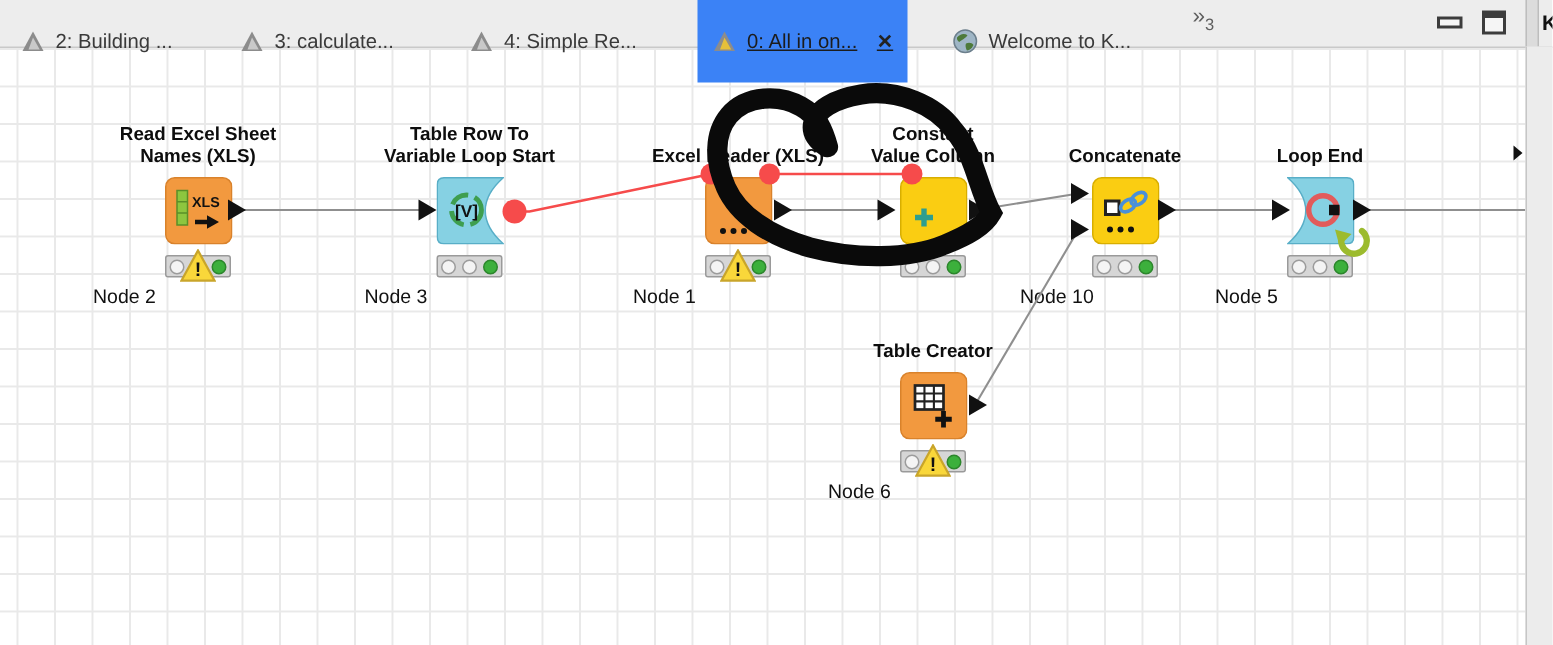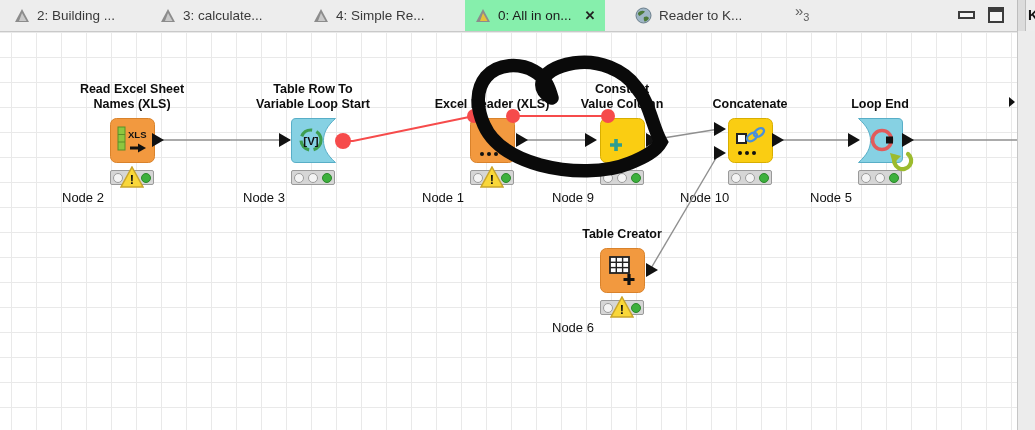--- a/index.html
+++ b/index.html
@@ -8,24 +8,24 @@
     font-family:"Liberation Sans",sans-serif;position:relative;
     -webkit-font-smoothing:antialiased;
   }
   
   .tabbar{
     position:absolute;left:0;top:0;width:1035px;height:31px;
     background:#ededed;border-bottom:1px solid #c9c9c9;z-index:40;
   }
   .tab{
     position:absolute;top:0;height:31px;display:flex;align-items:center;
-    gap:7px;padding:0 10px;font-size:13.5px;color:#3a3a3a;cursor:default;
+    gap:7px;padding:12px 10px;font-size:13.5px;color:#3a3a3a;cursor:default;
     white-space:nowrap;
   }
-  .tab.active{background:#86efac;color:#1c1c1c;}
+  .tab.active{background:#3b82f6;color:#1c1c1c;text-decoration:underline;}
   .tri-icon{width:16px;height:15px;flex:0 0 auto;}
   .globe-icon{width:17px;height:17px;flex:0 0 auto;}
   .close-x{font-weight:700;font-size:13px;color:#222;margin-left:6px;}
   .overflow{position:absolute;left:795px;top:2px;color:#5f5f5f;font-size:15px;}
   .overflow .cnt{font-size:11px;position:relative;top:5px;left:0px;}
   .winbtn{position:absolute;box-sizing:border-box;background:#f5f5f5;}
   .min-btn{left:958px;top:11px;width:17px;height:8px;border:2px solid #3c3c3c;}
   .max-btn{left:988px;top:7px;width:16px;height:16px;border:2px solid #3c3c3c;border-top:5px solid #3c3c3c;}
   .splitter{position:absolute;left:1017px;top:0;width:7px;height:31px;background:#dcdcdc;border-left:1px solid #bdbdbd;border-right:1px solid #bdbdbd;}
   .k-partial{position:absolute;left:1028px;top:7px;font-size:14px;font-weight:700;color:#111;}
@@ -98,21 +98,21 @@
     <span>0: All in on...</span>
     <span class="close-x">✕</span>
   </div>
 
   <div class="tab" style="left:625px">
     <svg class="globe-icon" viewBox="0 0 17 17">
       <circle cx="8.5" cy="8.5" r="7.5" fill="#9fb6c6" stroke="#6c7f8c" stroke-width="1"></circle>
       <path d="M3 6 C5 3.5 8 3 10 4.5 C9 6.5 6 7.5 4.5 9 C3.2 8.2 2.8 7 3 6 Z" fill="#4d7a3a"></path>
       <path d="M9 10 C11 9 13 9.5 14 11 C13 13.5 10.5 15 9.5 14.5 C8.8 13 8.4 11.4 9 10 Z" fill="#4d7a3a"></path>
     </svg>
-    <span>Reader to K...</span>
+    <span>Welcome to K...</span>
   </div>
 
   <div class="overflow"><span>»</span><span class="cnt">3</span></div>
 
   <div class="winbtn min-btn"></div>
   <div class="winbtn max-btn"></div>
   <div class="splitter"></div>
   <div class="k-partial">K</div>
 </div>
 
@@ -200,21 +200,20 @@
       <svg width="45" height="45" viewBox="0 0 45 45">
         <rect x="0.5" y="0.5" width="44" height="44" rx="6" fill="#FACD12" stroke="#d8ae00"></rect>
         <path d="M16 21 L16 33 M10 27 L22 27" stroke="#2E9E8F" stroke-width="3.6"></path>
       </svg>
     </div>
     <div class="traffic">
       <i class="dot"></i>
         <i class="dot"></i>
         <i class="dot green"></i>
     </div>
-    <div class="nname">Node 9</div>
   </div>
 
   <div class="node" style="left:680px;top:45px">
     <div class="ntitle">
       <span></span>
         <span>Concatenate</span>
     </div>
     <div class="iconwrap">
       <svg width="45" height="45" viewBox="0 0 45 45">
         <rect x="0.5" y="0.5" width="44" height="44" rx="6" fill="#FACD12" stroke="#d8ae00"></rect>

